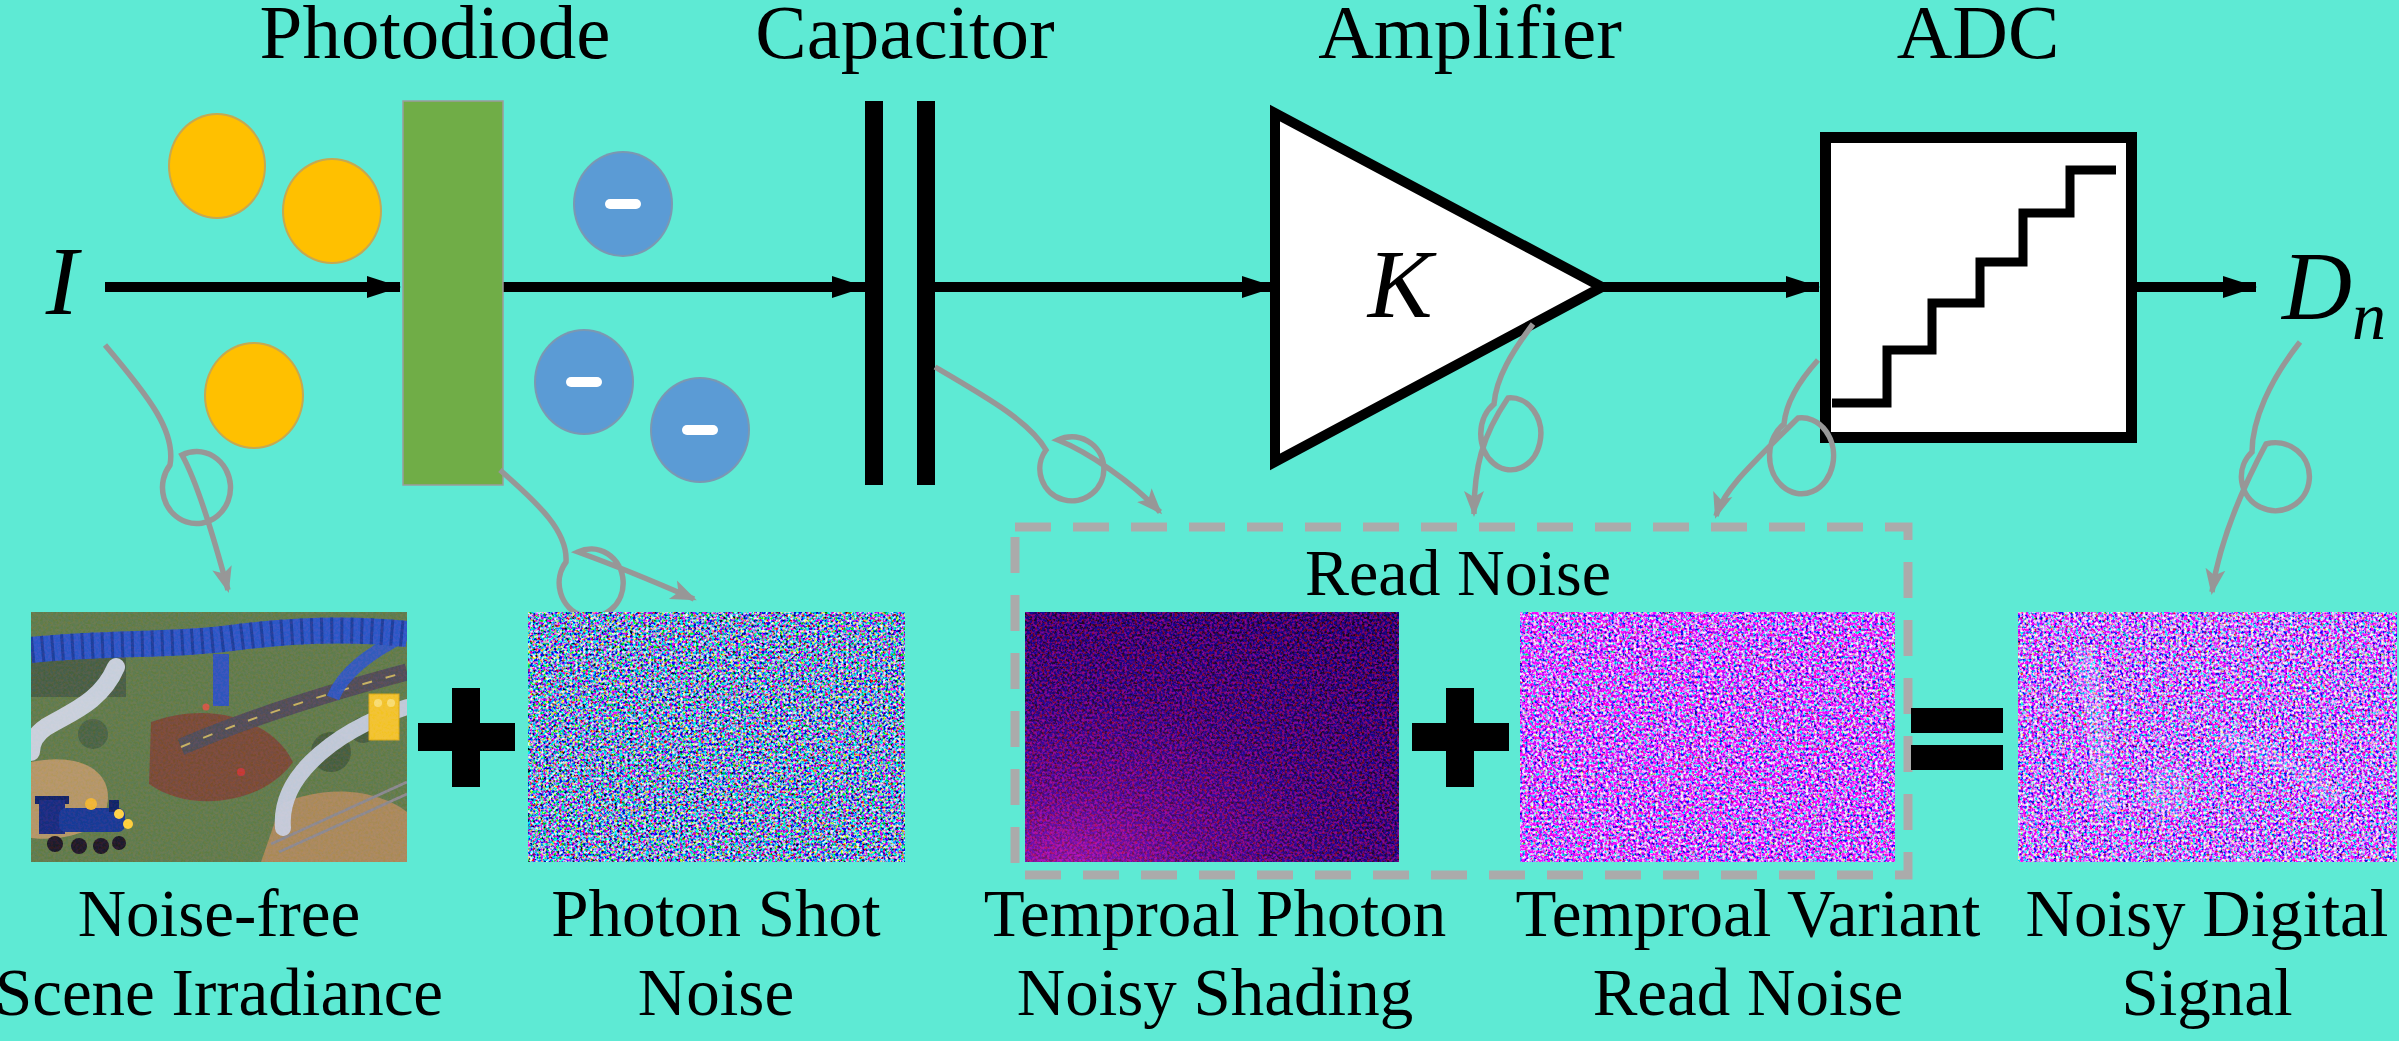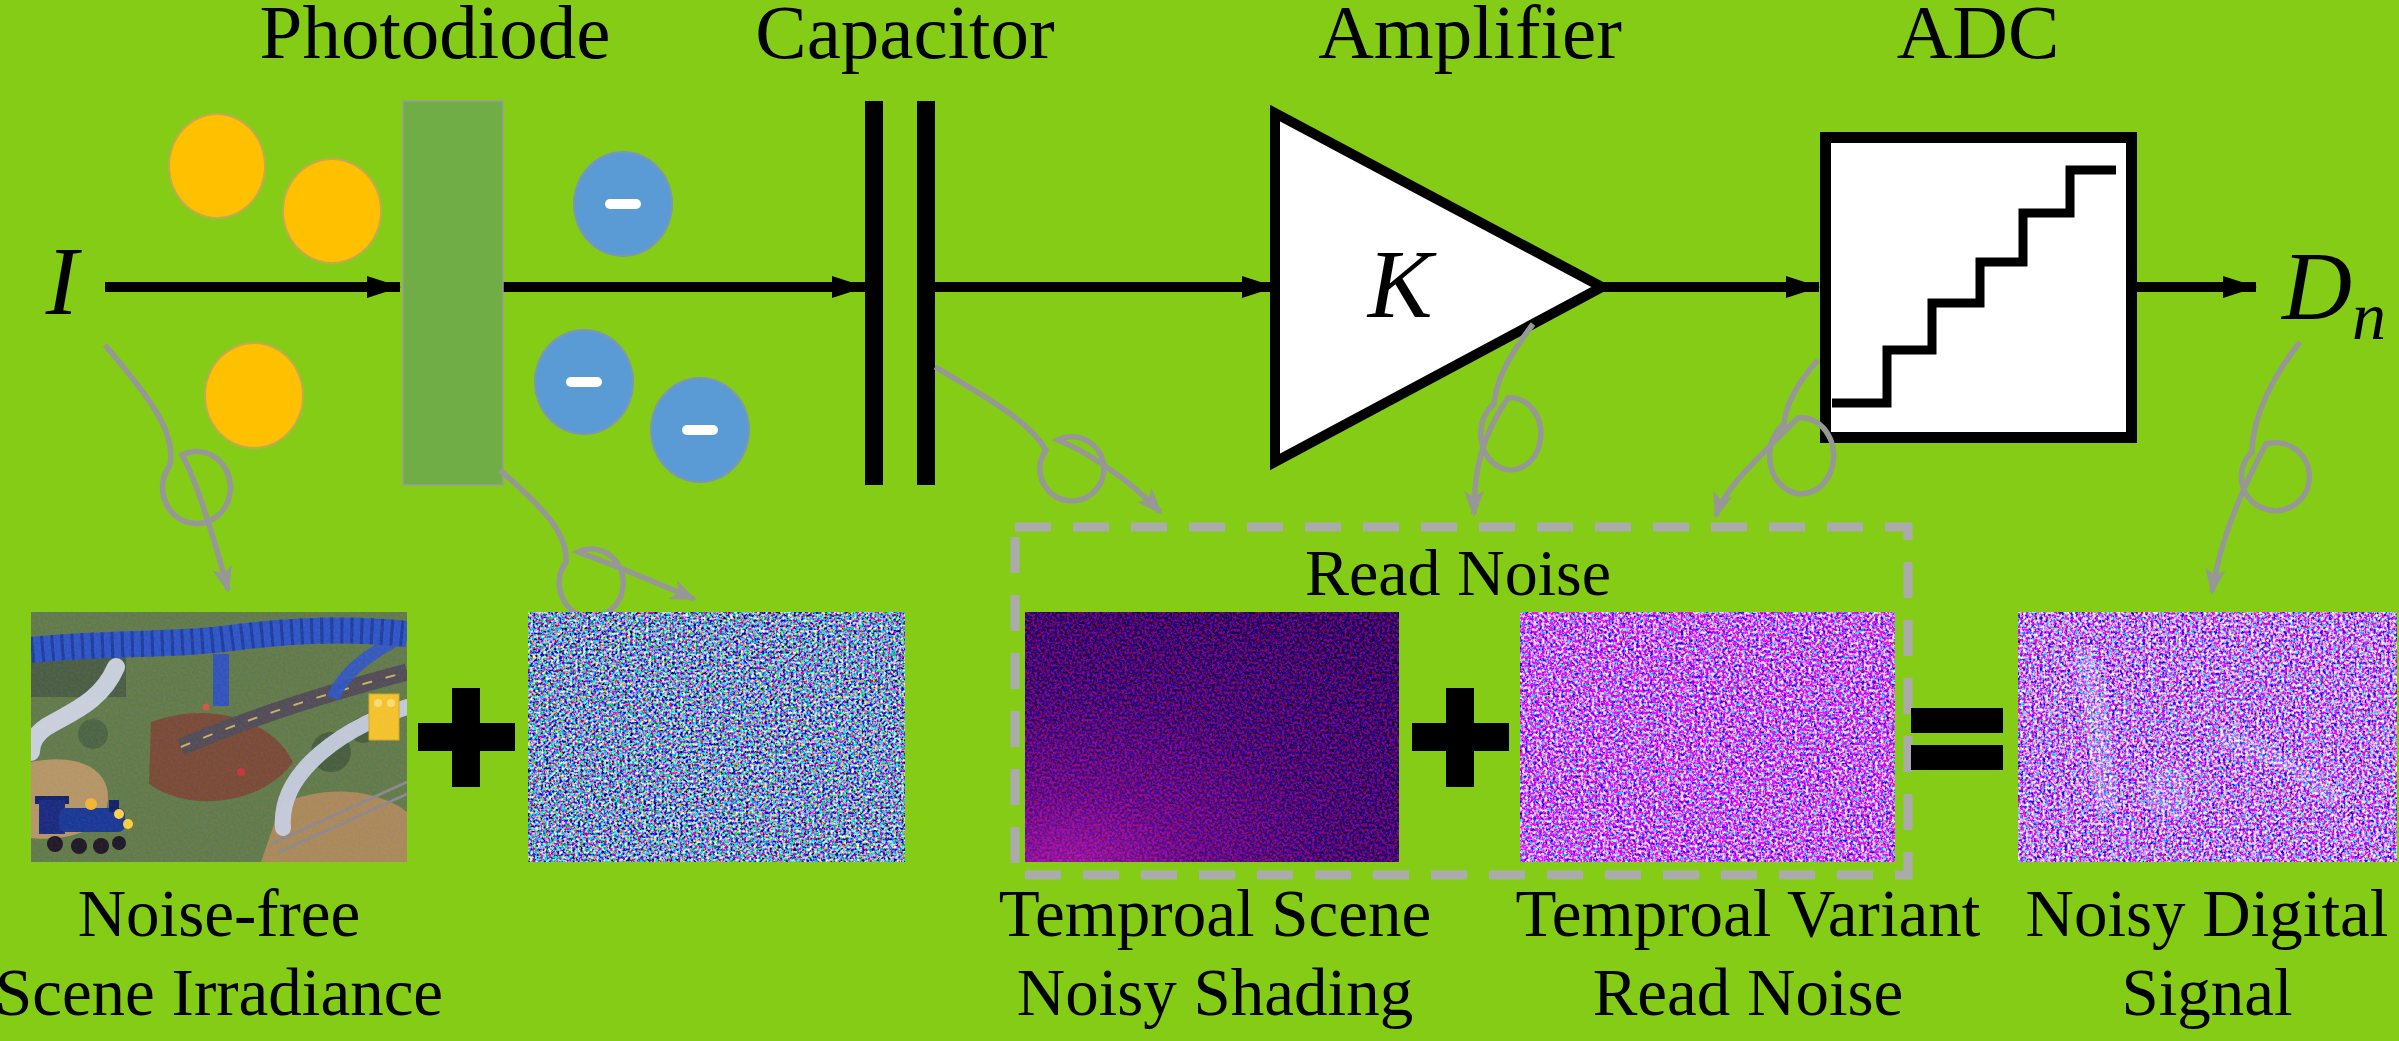--- a/index.html
+++ b/index.html
@@ -1,17 +1,17 @@
 <!DOCTYPE html>
 <html><head>
 <meta charset="utf-8">
 <style>
   html,body{margin:0;padding:0;background:#ffffff;}
   .canvas{
-    position:relative;width:2399px;height:1041px;background:#84cc16;overflow:hidden;
+    position:relative;width:2399px;height:1041px;background:#5eead4;overflow:hidden;
     font-family:"Liberation Serif", serif;color:#000;
   }
   .stage-title{
     position:absolute;top:-8px;transform:translateX(-50%);
     font-size:77px;line-height:1.05;white-space:nowrap;font-weight:400;
   }
   .math{position:absolute;font-style:italic;font-size:97px;line-height:1;white-space:nowrap;}
   .math .sub{font-size:68px;vertical-align:-20px;}
   .center-x{transform:translateX(-50%);}
   .read-noise-label{
@@ -228,22 +228,26 @@
     </div>
   <div class="op-equals" style="left:1911px;top:708px">
       <span class="b1"></span>
       <span class="b2"></span>
     </div>
 
   <div class="caption" style="left:219px">
     <div>Noise-free</div>
     <div>Scene Irradiance</div>
   </div>
+  <div class="caption" style="left:716px">
+    <div>Photon Shot</div>
+    <div>Noise</div>
+  </div>
   <div class="caption" style="left:1215px">
-    <div>Temproal Scene</div>
+    <div>Temproal Photon</div>
     <div>Noisy Shading</div>
   </div>
   <div class="caption" style="left:1748px">
     <div>Temproal Variant</div>
     <div>Read Noise</div>
   </div>
   <div class="caption" style="left:2207px">
     <div>Noisy Digital</div>
     <div>Signal</div>
   </div>

